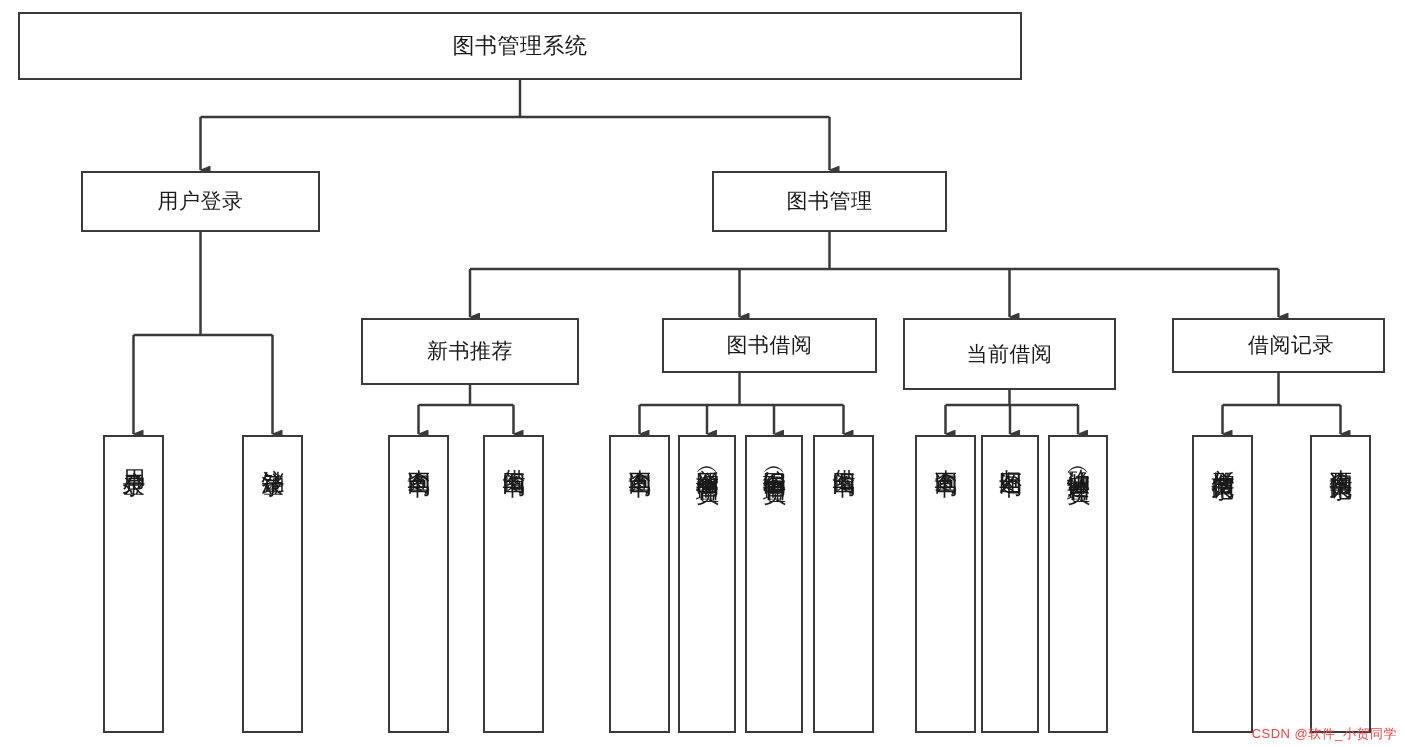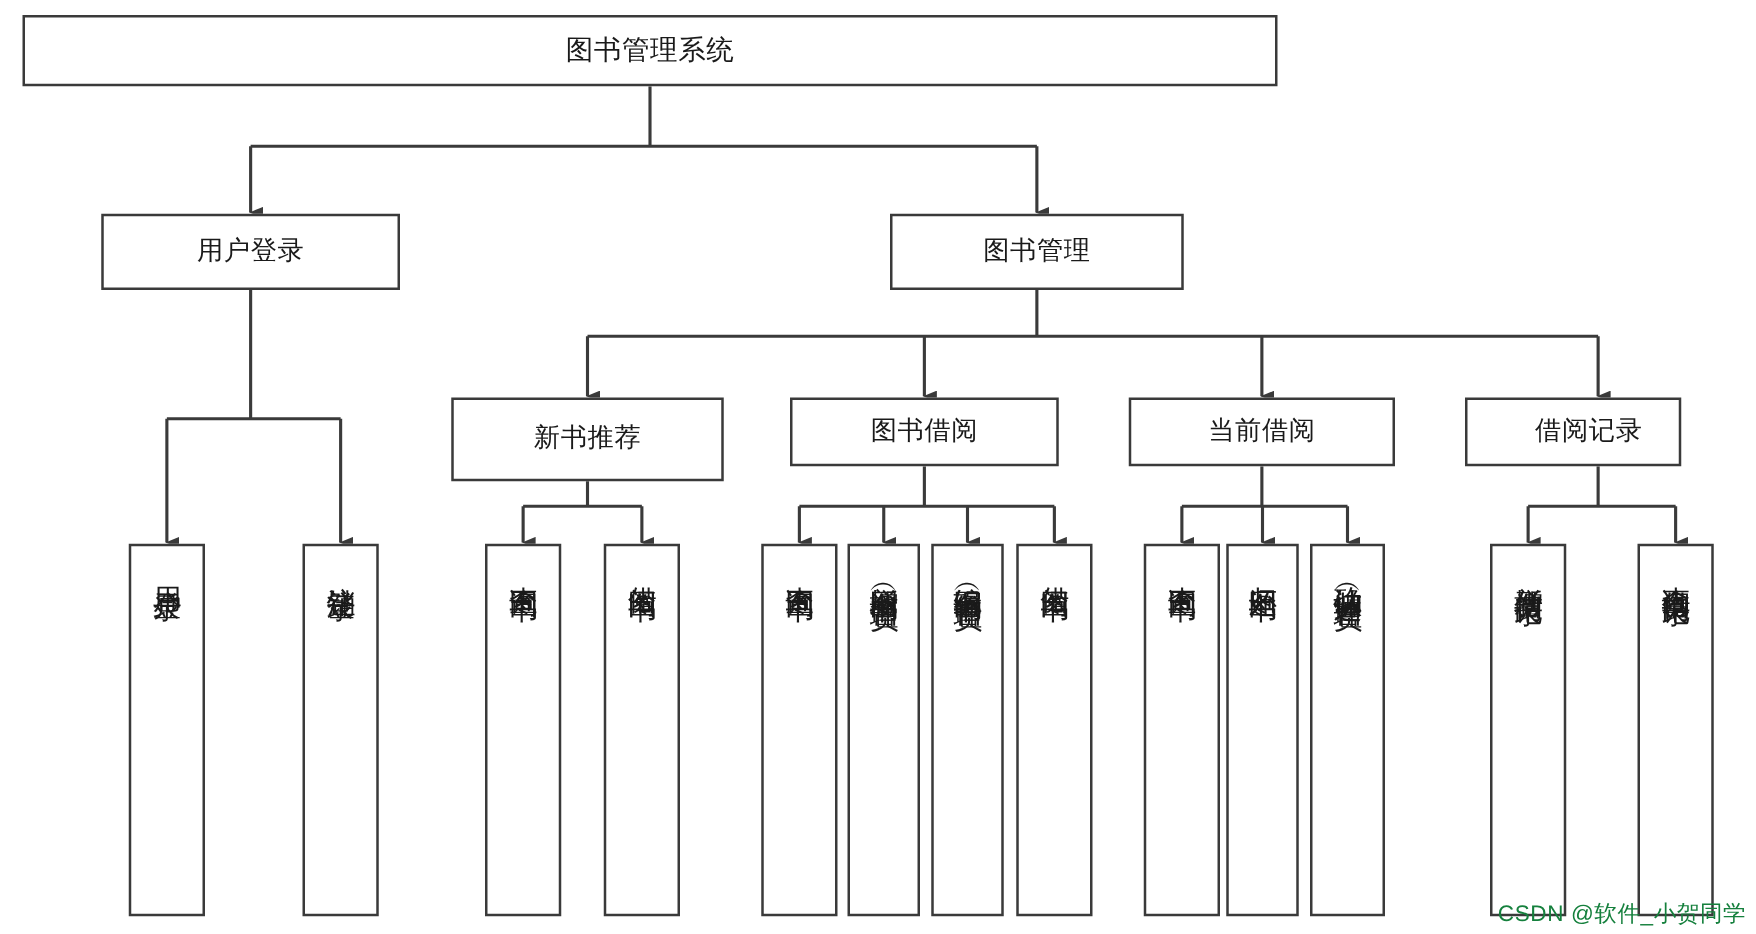--- a/index.html
+++ b/index.html
@@ -55,22 +55,22 @@
     font-size: 23px;
     line-height: 1.12;
     letter-spacing: 2px;
     margin: 0 auto;
   }
   .node.root .node-label { font-size: 22px; }
   #watermark {
     position: absolute;
     right: 8px;
     bottom: 4px;
-    font-size: 18px;
-    color: #15803d;
+    font-size: 13px;
+    color: #ef4444;
     white-space: nowrap;
     letter-spacing: 0.5px;
     user-select: none;
   }
 </style>
 </head>
 <body>
 
 <div id="diagram-root">
   <svg id="wire-layer" viewBox="0 0 1405 747" width="1405" height="747" xmlns="http://www.w3.org/2000/svg">
@@ -109,39 +109,39 @@
         <line x1="945.5" y1="405" x2="945.5" y2="434" stroke="#3a3a3a" stroke-width="2.5" marker-end="url(#arrowhead)"></line>
         <line x1="1010" y1="405" x2="1010" y2="434" stroke="#3a3a3a" stroke-width="2.5" marker-end="url(#arrowhead)"></line>
         <line x1="1078" y1="405" x2="1078" y2="434" stroke="#3a3a3a" stroke-width="2.5" marker-end="url(#arrowhead)"></line>
         <line x1="1278.5" y1="373" x2="1278.5" y2="405" stroke="#3a3a3a" stroke-width="2.5"></line>
         <line x1="1222.5" y1="405" x2="1340.5" y2="405" stroke="#3a3a3a" stroke-width="2.5"></line>
         <line x1="1222.5" y1="405" x2="1222.5" y2="434" stroke="#3a3a3a" stroke-width="2.5" marker-end="url(#arrowhead)"></line>
         <line x1="1340.5" y1="405" x2="1340.5" y2="434" stroke="#3a3a3a" stroke-width="2.5" marker-end="url(#arrowhead)"></line>
       </g>
   </svg>
   <div id="node-layer">
-      <div class="node horiz root" style="left: 18px; top: 12px; width: 1004px; height: 57px;">
+      <div class="node horiz root" style="left: 18px; top: 12px; width: 1004px; height: 68px;">
         <span class="node-label">图书管理系统</span>
       </div>
       <div class="node horiz" style="left: 81px; top: 171px; width: 239px; height: 61px;">
         <span class="node-label">用户登录</span>
       </div>
       <div class="node horiz" style="left: 712px; top: 171px; width: 235px; height: 61px; align-items: center;">
         <span class="node-label">图书管理</span>
       </div>
       <div class="node horiz" style="left: 361px; top: 318px; width: 218px; height: 67px;">
         <span class="node-label">新书推荐</span>
       </div>
-      <div class="node horiz" style="left: 632px; top: 318px; width: 215px; height: 55px;">
+      <div class="node horiz" style="left: 662px; top: 318px; width: 215px; height: 55px;">
         <span class="node-label">图书借阅</span>
       </div>
-      <div class="node horiz" style="left: 903px; top: 318px; width: 213px; height: 55px;">
+      <div class="node horiz" style="left: 903px; top: 318px; width: 213px; height: 72px;">
         <span class="node-label">当前借阅</span>
       </div>
-      <div class="node horiz" style="left: 1172px; top: 318px; width: 173px; height: 55px; padding-left: 25px;">
+      <div class="node horiz" style="left: 1172px; top: 318px; width: 213px; height: 55px; padding-left: 25px;">
         <span class="node-label">借阅记录</span>
       </div>
       <div class="node vert" style="left: 103px; top: 435px; width: 61px; height: 298px;">
         <span class="node-label">用户登录</span>
       </div>
       <div class="node vert" style="left: 242px; top: 435px; width: 61px; height: 298px;">
         <span class="node-label">注销登录</span>
       </div>
       <div class="node vert" style="left: 388px; top: 435px; width: 61px; height: 298px;">
         <span class="node-label">查询图书</span>

